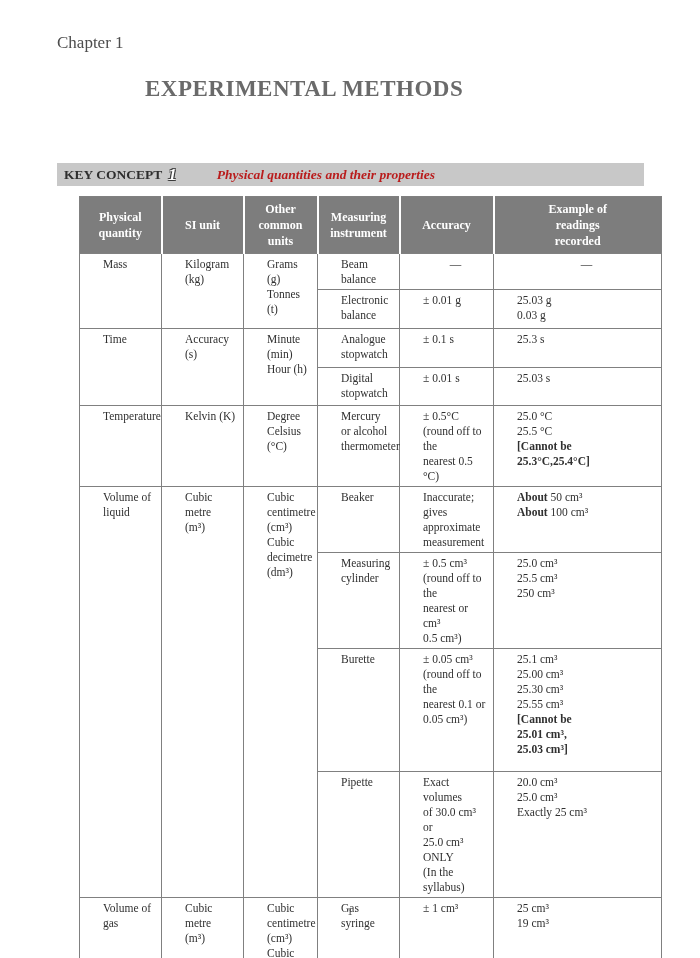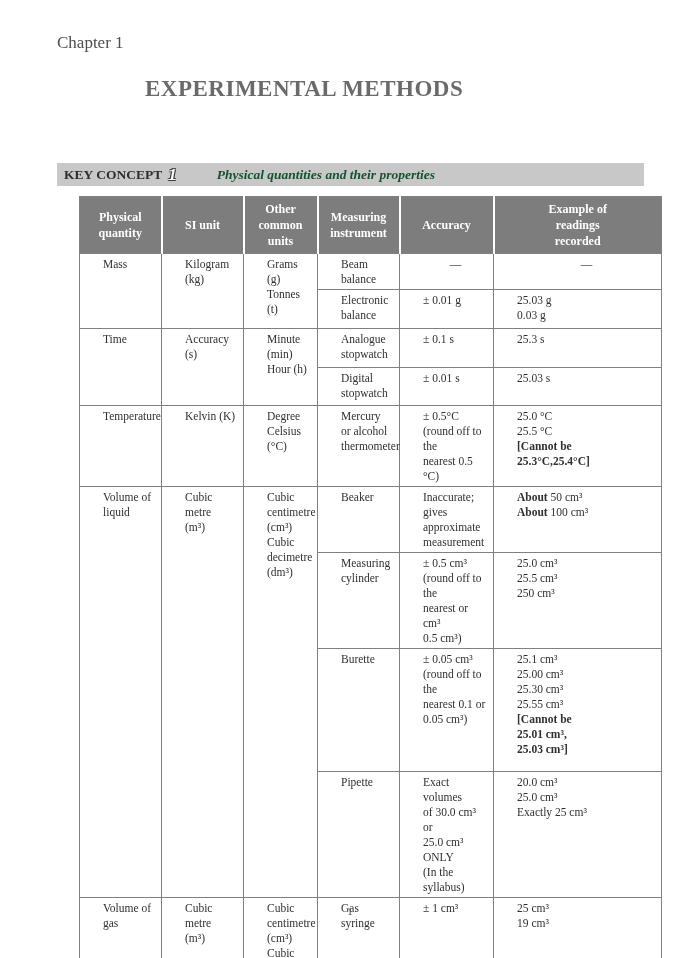--- a/index.html
+++ b/index.html
@@ -51,21 +51,21 @@
     font-weight: bold;
     font-style: italic;
     color: #ffffff;
     text-shadow: -1px -1px 0 #3a3a3a, 1px -1px 0 #3a3a3a, -1px 1px 0 #3a3a3a, 1px 1px 0 #3a3a3a;
     margin-left: 6px;
   }
   .kc-title {
     font-size: 13.5px;
     font-weight: bold;
     font-style: italic;
-    color: #14532d;
+    color: #b91c1c;
     margin-left: 40px;
   }
   .table-wrap {
     position: absolute;
     top: 196px;
     left: 58px;
     width: 582px;
     margin-left: 21px;
   }
   table {

